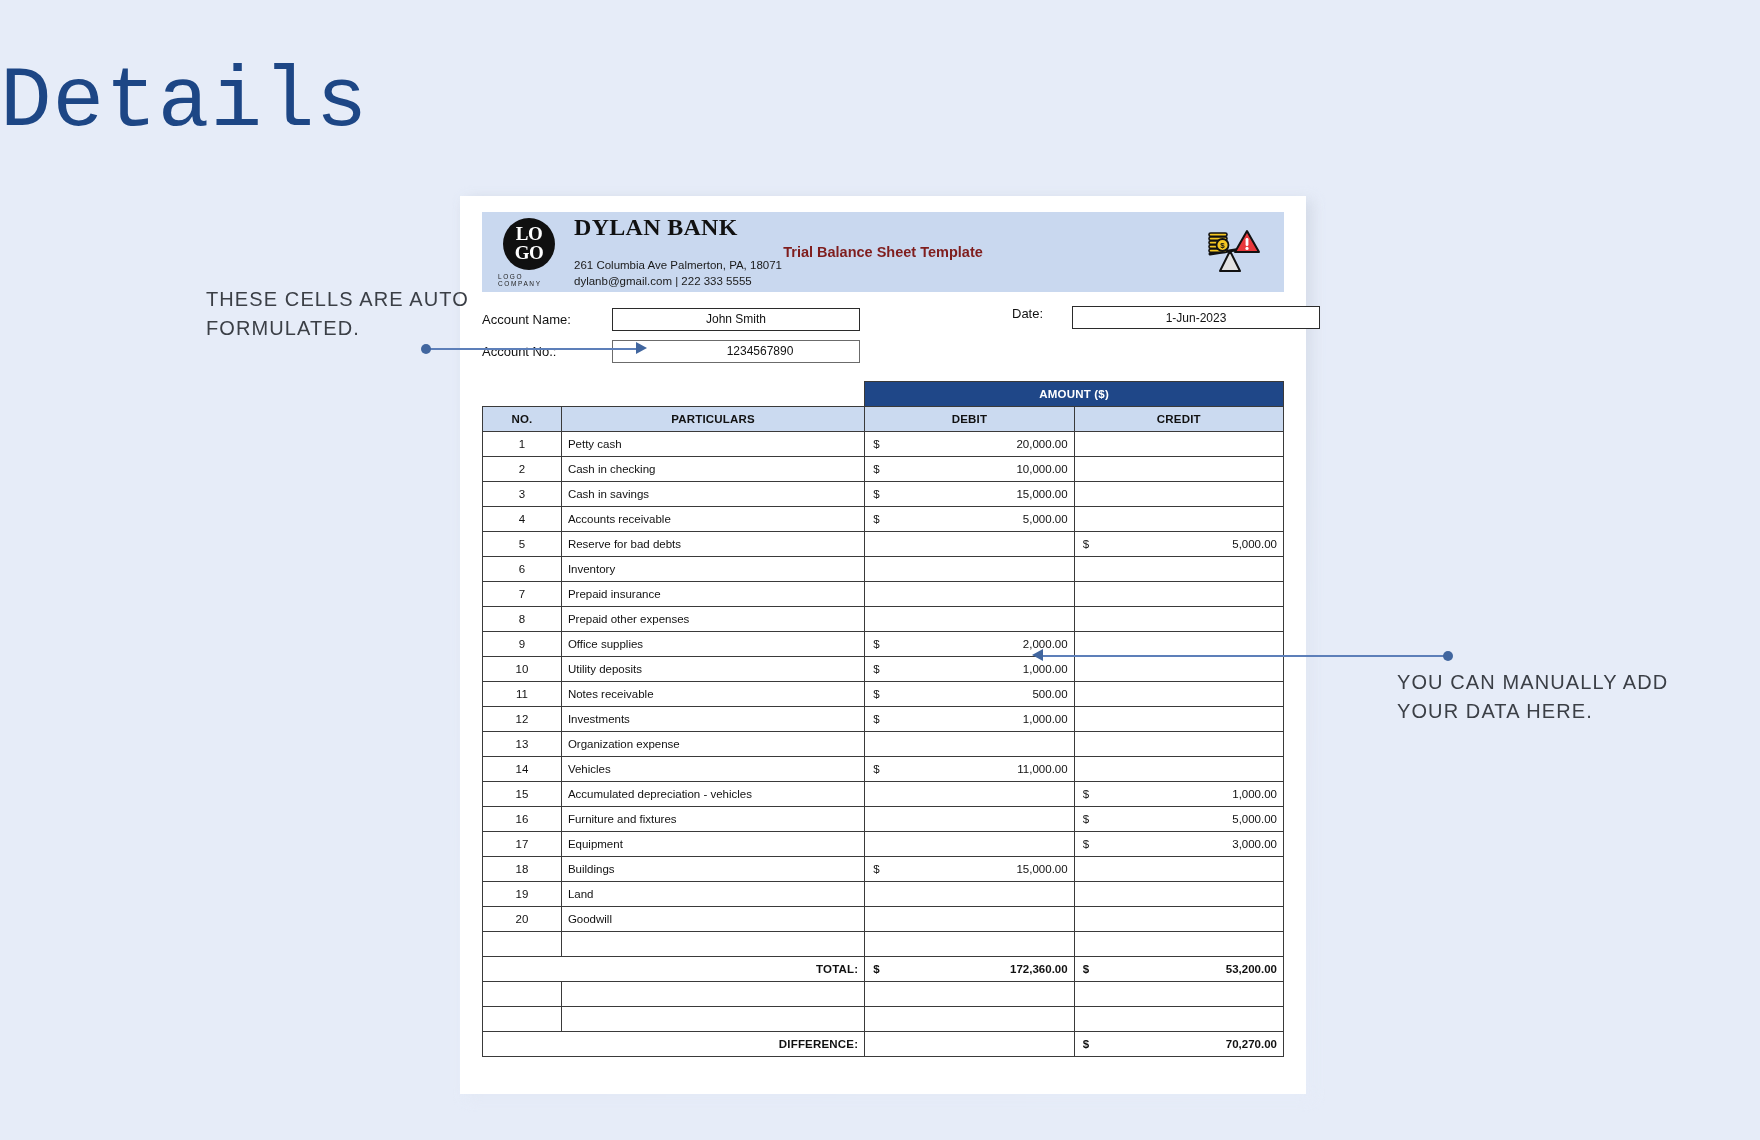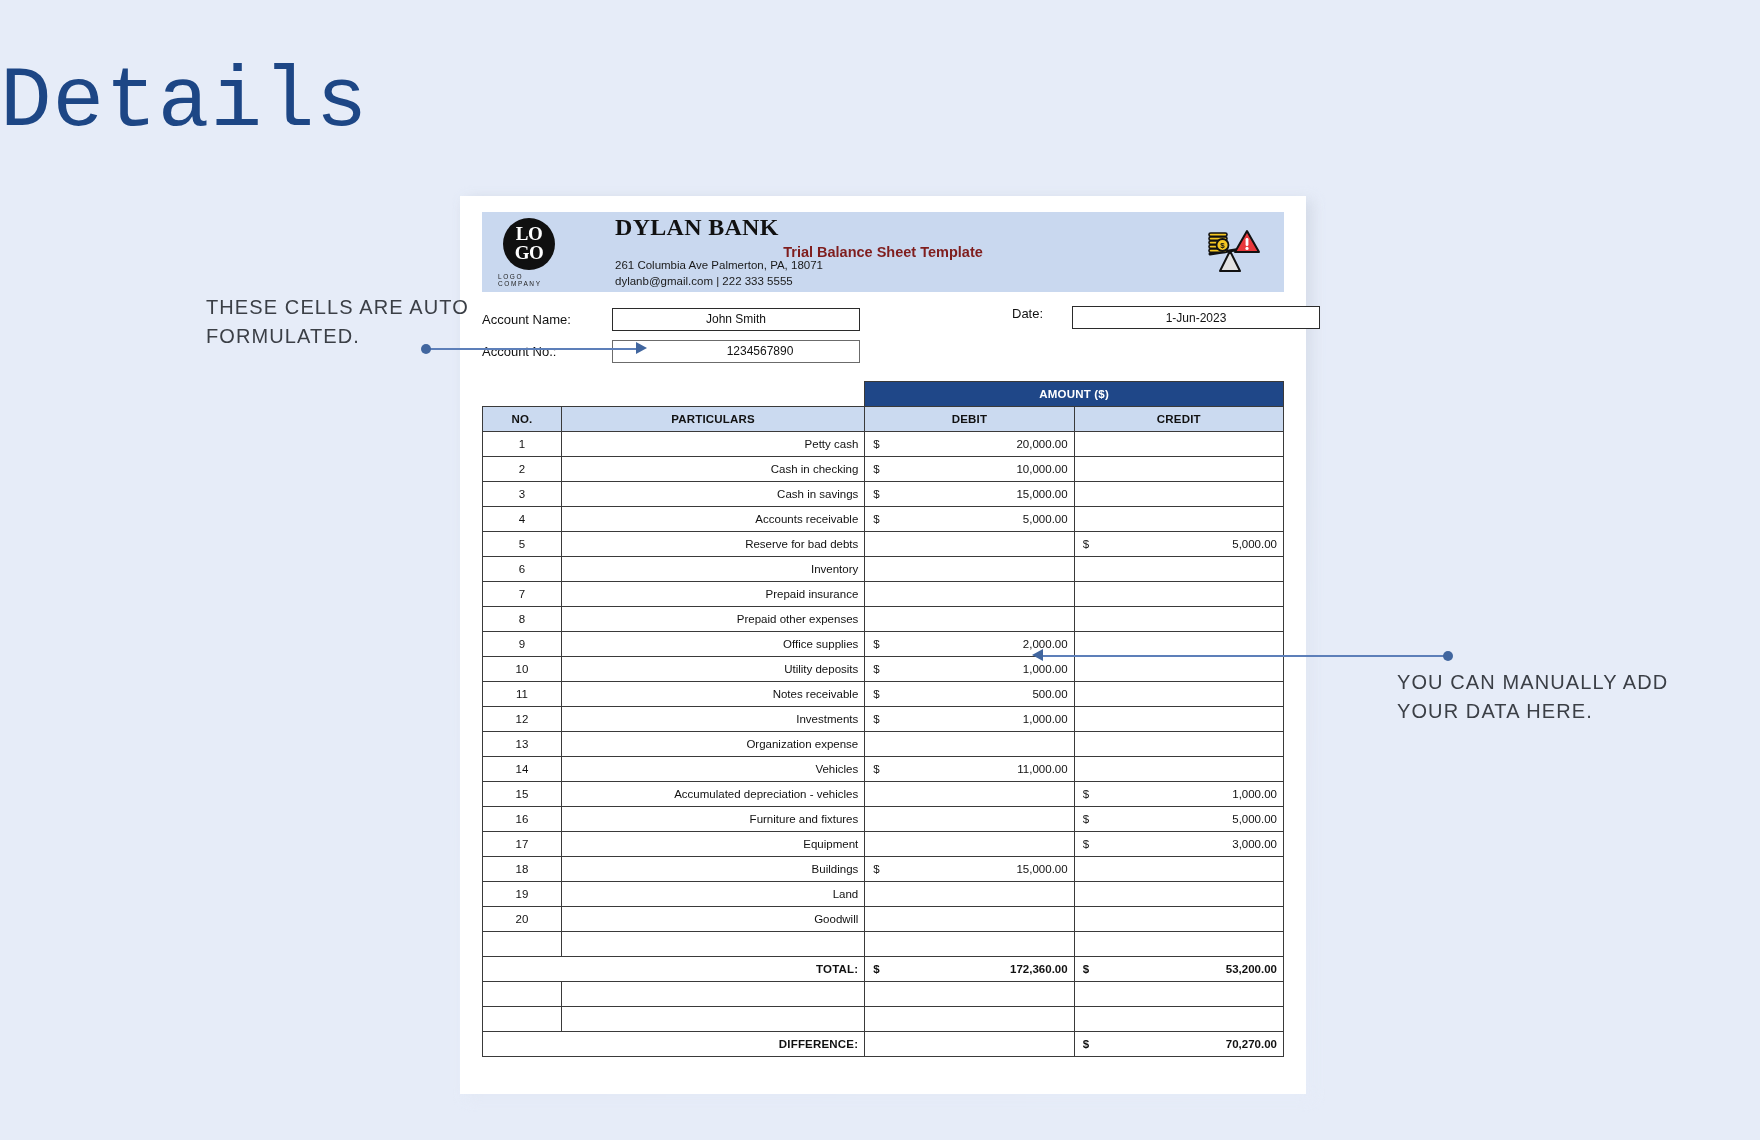--- a/index.html
+++ b/index.html
@@ -41,21 +41,20 @@
   }
 
   
   .letterhead{
     background:#c9d8ef;
     height:80px;
     display:flex;
     align-items:center;
     padding:0 16px;
     position:relative;
-    gap:41px;
   }
   .logo-wrap{
     width:62px;
     display:flex; flex-direction:column; align-items:center;
     margin-right:14px;
   }
   .logo-circle{
     width:52px;height:52px;border-radius:50%;
     background:#101010;
     display:flex;flex-direction:column;
@@ -125,37 +124,37 @@
     background:#1f4788; color:#fff; font-weight:700;
     text-align:center; font-size:11.5px; height:29px;
     letter-spacing:.2px;
   }
   .blank-head{ border:none !important; background:transparent;}
   .col-head{
     background:#cbdaf0; font-weight:700; text-align:center;
     height:27px; font-size:11.5px; letter-spacing:.2px;
   }
   td.num{ text-align:center;}
-  td.part{ text-align:right; padding-left:8px;margin-top:32px;}
+  td.part{ text-align:left; padding-left:8px;margin-top:32px;}
   td.money{ position:relative; padding:0 8px;}
   td.money .sym{ position:absolute; left:8px; top:50%; transform:translateY(-50%);}
   td.money .val{ display:block; text-align:right;}
   tr.empty td{ height:25px;}
   td.total-lbl{ text-align:right; font-weight:700; letter-spacing:.2px;}
   tr.total td, tr.difference td{ font-weight:700;}
 
   
   .anno{
     position:absolute;
     font-size:20px;
     letter-spacing:1.1px;
     color:#3b3f46;
     line-height:1.45;
   }
-  .anno-left{ left:206px; top:285px; width:270px;margin-top:8px;}
+  .anno-left{ left:206px; top:285px; width:270px;}
   .anno-right{ left:1397px; top:668px; width:300px;}
   .lead{ position:absolute; background:#5d7fb9; height:1.6px;}
   .dot{
     position:absolute; width:10px;height:10px;border-radius:50%;
     background:#41669f;
   }
   .arrow-head{
     position:absolute; width:0;height:0;
     border-top:6px solid transparent;
     border-bottom:6px solid transparent;

